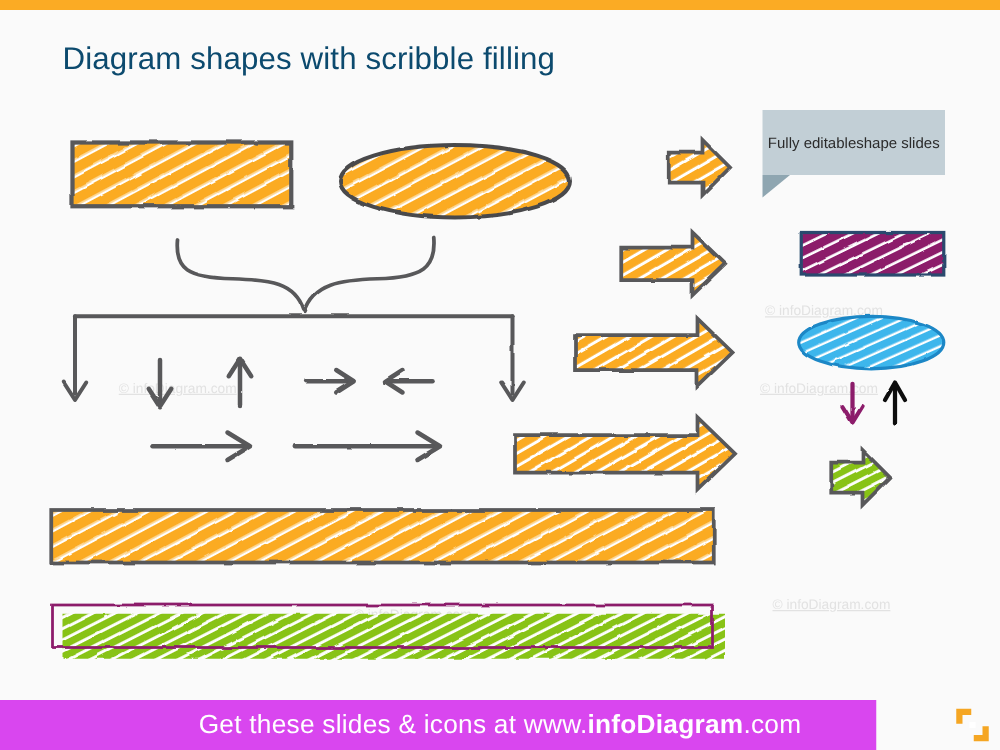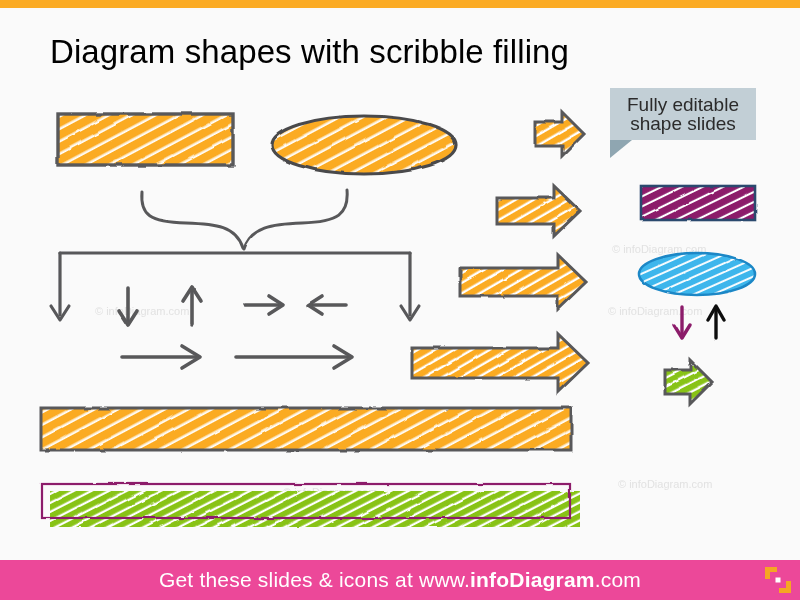--- a/index.html
+++ b/index.html
@@ -12,57 +12,58 @@
   }
   #slide{position:absolute;inset:0;width:800px;height:600px;background:#fafafa;}
 
   .topbar{
     position:absolute;left:0;top:0;width:800px;height:8px;
     background:#fbab24;
   }
 
   .title{
     position:absolute;left:50px;top:33px;
-    font-size:33px;color:#000000;letter-spacing:.1px;
+    font-size:25px;color:#0c4a6e;letter-spacing:.1px;
     white-space:nowrap;
   }
 
   
   .callout{
     position:absolute;left:610px;top:88px;width:146px;height:52px;
     background:#c2cfd6;
   }
   .callout .ctext{
     position:absolute;inset:0;
-    display:flex;flex-direction:column;align-items:center;justify-content:center;
-    font-size:19px;color:#2b2b2b;line-height:19px;text-align:center;
+    display:flex;flex-direction:row;align-items:center;justify-content:center;
+    font-size:12px;color:#2b2b2b;line-height:19px;text-align:center;
   }
   .callout .tail{
     position:absolute;left:0px;top:52px;width:0;height:0;
     border-left:22px solid #8fa6b1;
     border-bottom:18px solid transparent;
   }
 
   
   .footer{
-    position:absolute;left:0;top:560px;width:800px;height:40px;
-    background:#ec4899;
+    position:absolute;left:0;top:560px;width:669px;height:40px;
+    background:#d946ef;
+    padding-left:32px;
   }
   .footer .ftxt{
     position:absolute;left:0;top:0;width:800px;height:40px;
     display:flex;align-items:center;justify-content:center;
     font-size:21px;color:#ffffff;letter-spacing:.2px;
   }
   .footer .ftxt b{font-weight:bold;text-align:right;}
   .logo{position:absolute;left:764px;top:566px;width:28px;height:28px;}
 
   
   .wm{
     position:absolute;color:#e2e2e2;font-size:11px;white-space:nowrap;
-    pointer-events:none;user-select:none;
+    pointer-events:none;user-select:none;text-decoration:underline;
   }
 
   svg{display:block;}
   .lay{position:absolute;left:0;top:0;width:800px;height:600px;pointer-events:none;}
 </style>
 </head>
 <body>
 
 <div id="slide">
 

